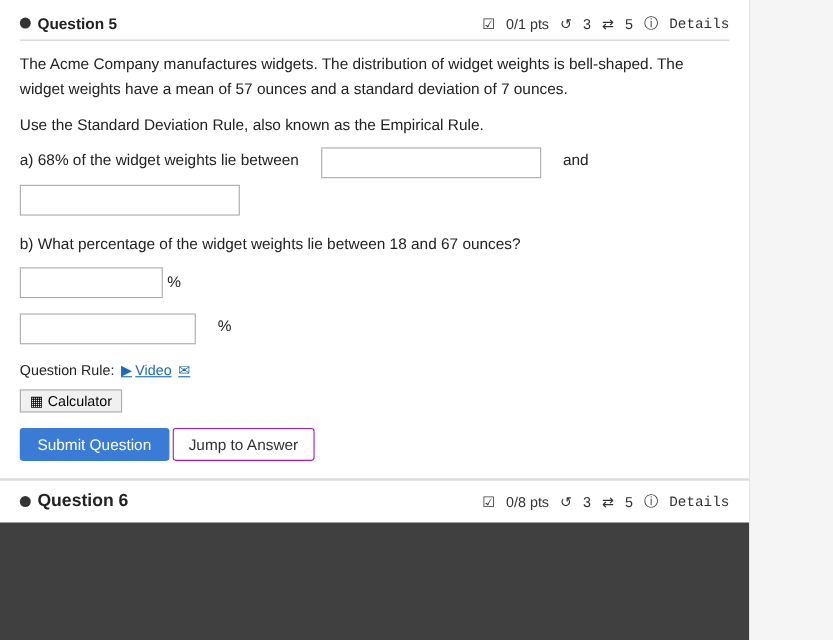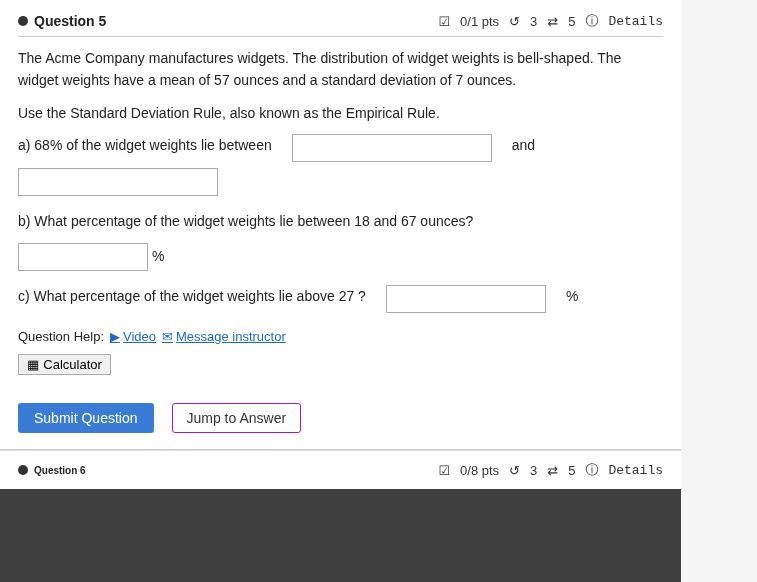--- a/index.html
+++ b/index.html
@@ -119,22 +119,22 @@
       font-size: 13px;
       cursor: pointer;
       display: inline-flex;
       align-items: center;
       gap: 4px;
       margin-bottom: 10px;
     }
     .action-row {
       display: flex;
       align-items: center;
-      gap: 18px;
-      margin-top: 18px;
+      gap: 3px;
+      margin-top: 4px;
     }
     .submit-btn {
       background: #3a7bd5;
       color: #fff;
       border: none;
       padding: 7px 16px;
       font-size: 14px;
       cursor: pointer;
       border-radius: 3px;
     }
@@ -150,21 +150,21 @@
     .question-footer {
       display: flex;
       justify-content: space-between;
       align-items: center;
       padding: 10px 18px;
       background: #fff;
       border-top: 1px solid #ddd;
     }
     .q-footer-title {
       font-weight: bold;
-      font-size: 10px;
+      font-size: 16px;
       display: flex;
       align-items: center;
       gap: 6px;
       text-align: center;
     }
   </style>
 </head>
 <body>
 
 <div class="page-wrapper">
@@ -205,35 +205,33 @@
       <div class="part-section">
         <p>b) What percentage of the widget weights lie between 18 and 67 ounces?</p>
         <div class="percent-row">
           <input class="answer-input answer-input-narrow" type="text" style="">
           <span>%</span>
         </div>
       </div>
 
       <div class="part-section">
         <div class="part-row">
-          <span>c) What percentage of the widget weights lie above 27 ?</span>
           <input class="answer-input answer-input-medium" type="text" style="">
           <span>%</span>
         </div>
       </div>
 
       <div class="question-help">
-        <span>Question Help:</span>
+        <span>Question Rule:</span>
         <a class="help-link">
           <span>▶</span>
           <span>Video</span>
         </a>
         <a class="help-link">
           <span>✉</span>
-          <span>Message instructor</span>
         </a>
       </div>
 
       <div>
         <button class="calculator-btn">
           <span>▦</span>
           <span>Calculator</span>
         </button>
       </div>
 

